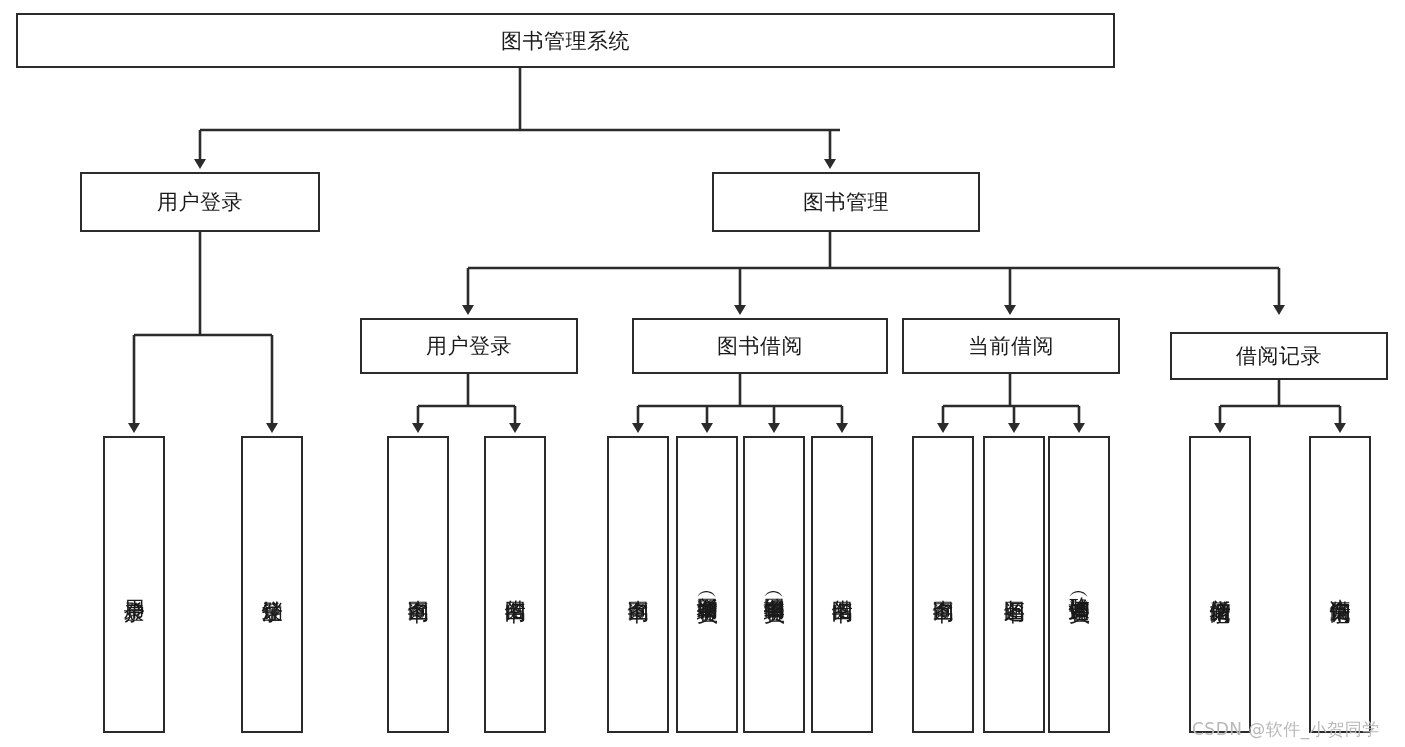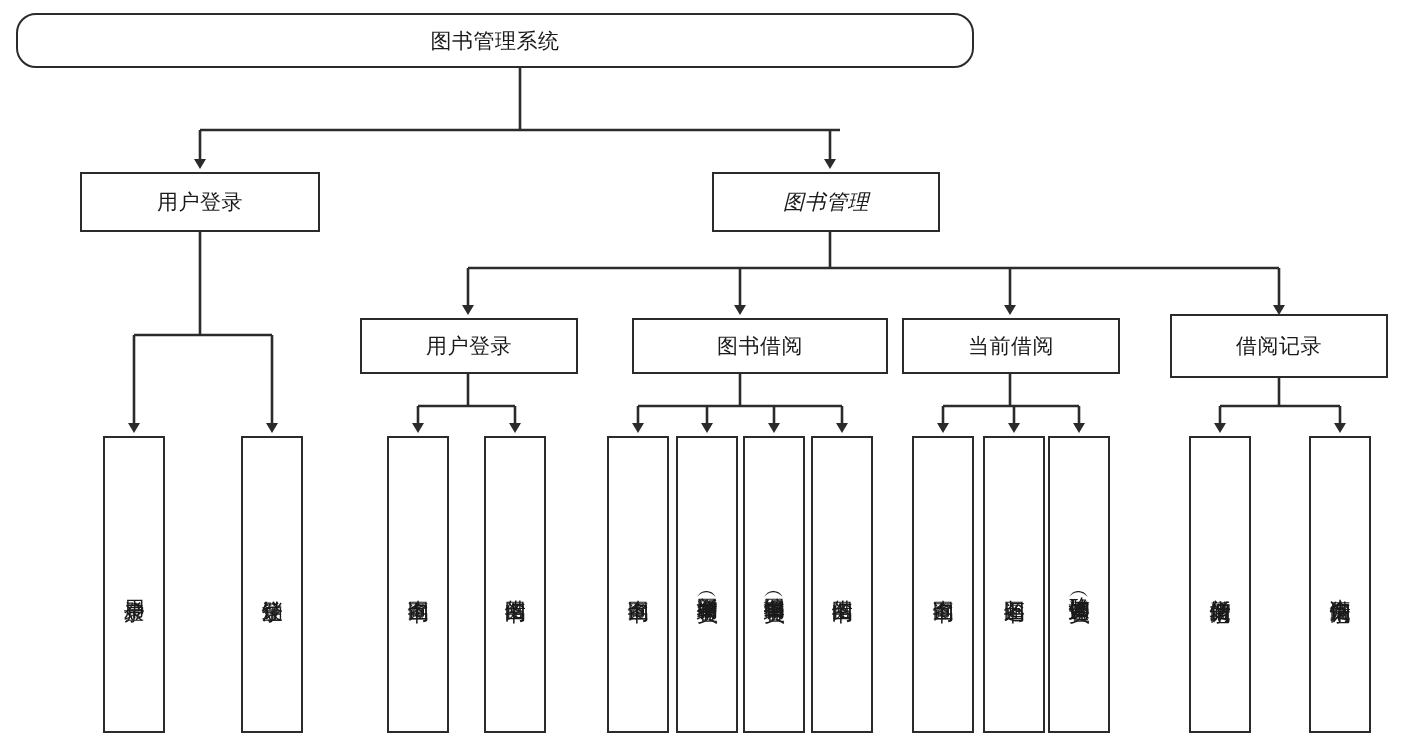--- a/index.html
+++ b/index.html
@@ -114,41 +114,41 @@
       <path d="M1014,406 L1014,424" marker-end="url(#arrow)"></path>
       <path d="M1079,406 L1079,424" marker-end="url(#arrow)"></path>
 
       <path d="M1279,374 L1279,406"></path>
       <path d="M1220,406 L1340,406"></path>
       <path d="M1220,406 L1220,424" marker-end="url(#arrow)"></path>
       <path d="M1340,406 L1340,424" marker-end="url(#arrow)"></path>
     </g>
   </svg>
 
-  <div class="node horizontal" style="left:16px; top:13px; width:958px; height:55px;border-radius:20px;">
+  <div class="node horizontal" style="left:16px; top:13px; width:1099px; height:55px;">
     <span>图书管理系统</span>
   </div>
 
   <div class="node horizontal" style="left:80px; top:172px; width:240px; height:60px;">
     <span>用户登录</span>
   </div>
-  <div class="node horizontal" style="left:712px; top:172px; width:228px; height:60px;font-style:italic;">
+  <div class="node horizontal" style="left:712px; top:172px; width:268px; height:60px;">
     <span>图书管理</span>
   </div>
 
   <div class="node horizontal" style="left:360px; top:318px; width:218px; height:56px;">
     <span>用户登录</span>
   </div>
   <div class="node horizontal" style="left:632px; top:318px; width:256px; height:56px;">
     <span>图书借阅</span>
   </div>
   <div class="node horizontal" style="left:902px; top:318px; width:218px; height:56px;text-align:right;">
     <span>当前借阅</span>
   </div>
-  <div class="node horizontal" style="left:1170px; top:314px; width:218px; height:64px;">
+  <div class="node horizontal" style="left:1170px; top:332px; width:218px; height:48px;">
     <span>借阅记录</span>
   </div>
 
   <div class="node vertical" style="left:103px; top:436px; width:62px; height:297px;">
     <span class="vtext">用户登录</span>
   </div>
   <div class="node vertical" style="left:241px; top:436px; width:62px; height:297px;">
     <span class="vtext">注销登录</span>
   </div>
 
@@ -182,14 +182,15 @@
     <span class="vtext">确认归还（管理员）</span>
   </div>
 
   <div class="node vertical" style="left:1189px; top:436px; width:62px; height:297px;">
     <span class="vtext">新增借阅记录</span>
   </div>
   <div class="node vertical" style="left:1309px; top:436px; width:62px; height:297px;">
     <span class="vtext">查询借阅记录</span>
   </div>
 
+  <div class="watermark" style="left:1192px; top:718px;">CSDN @软件_小贺同学</div>
 
 </div>
 
 </body></html>

